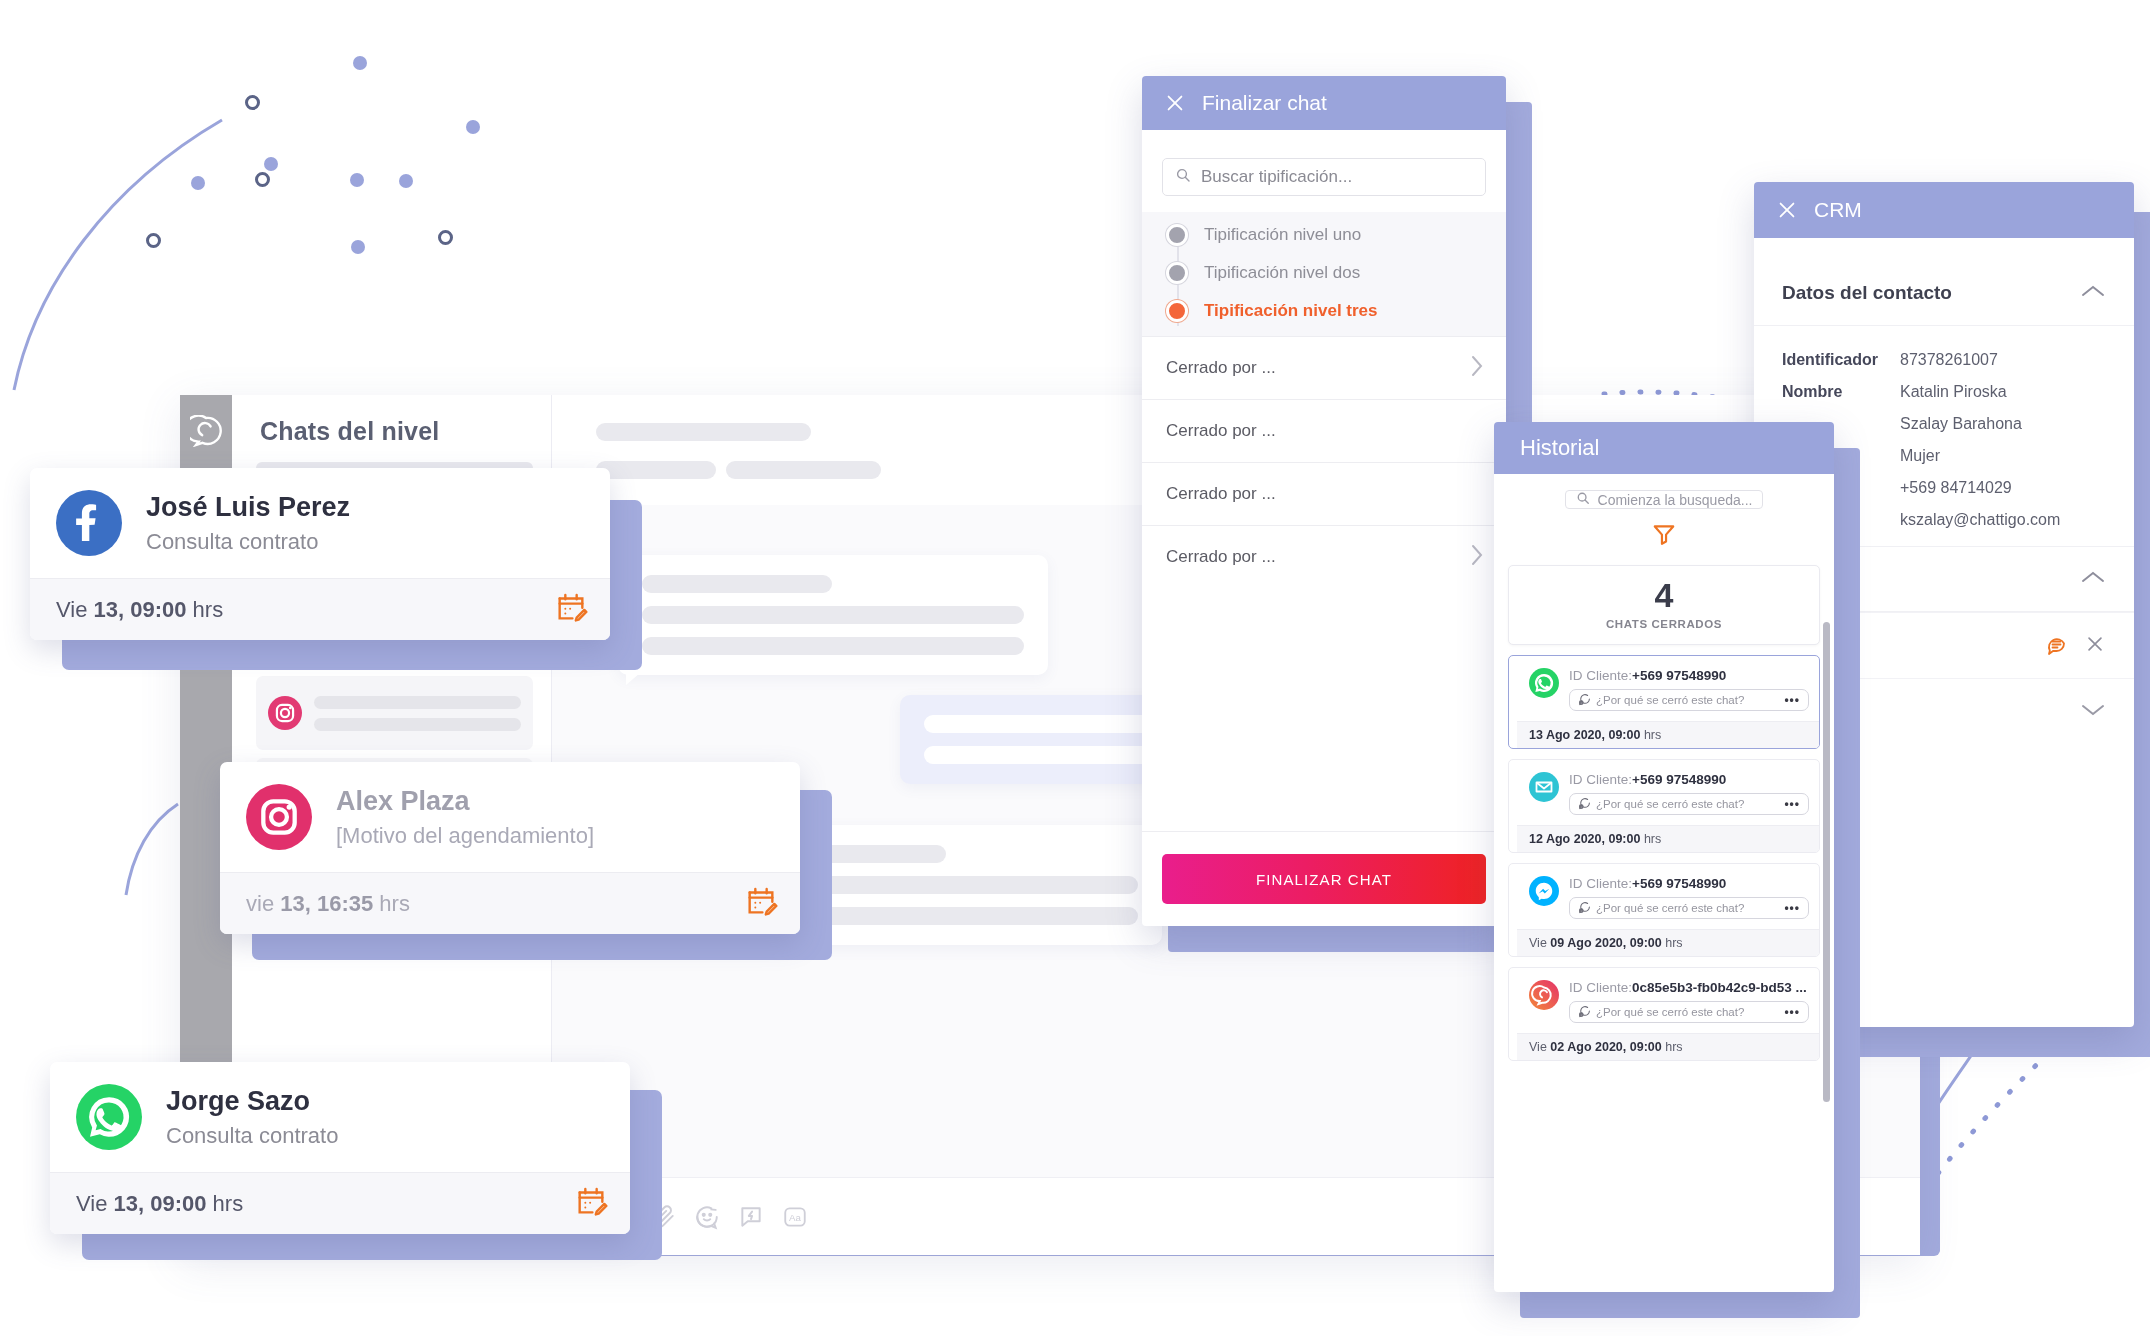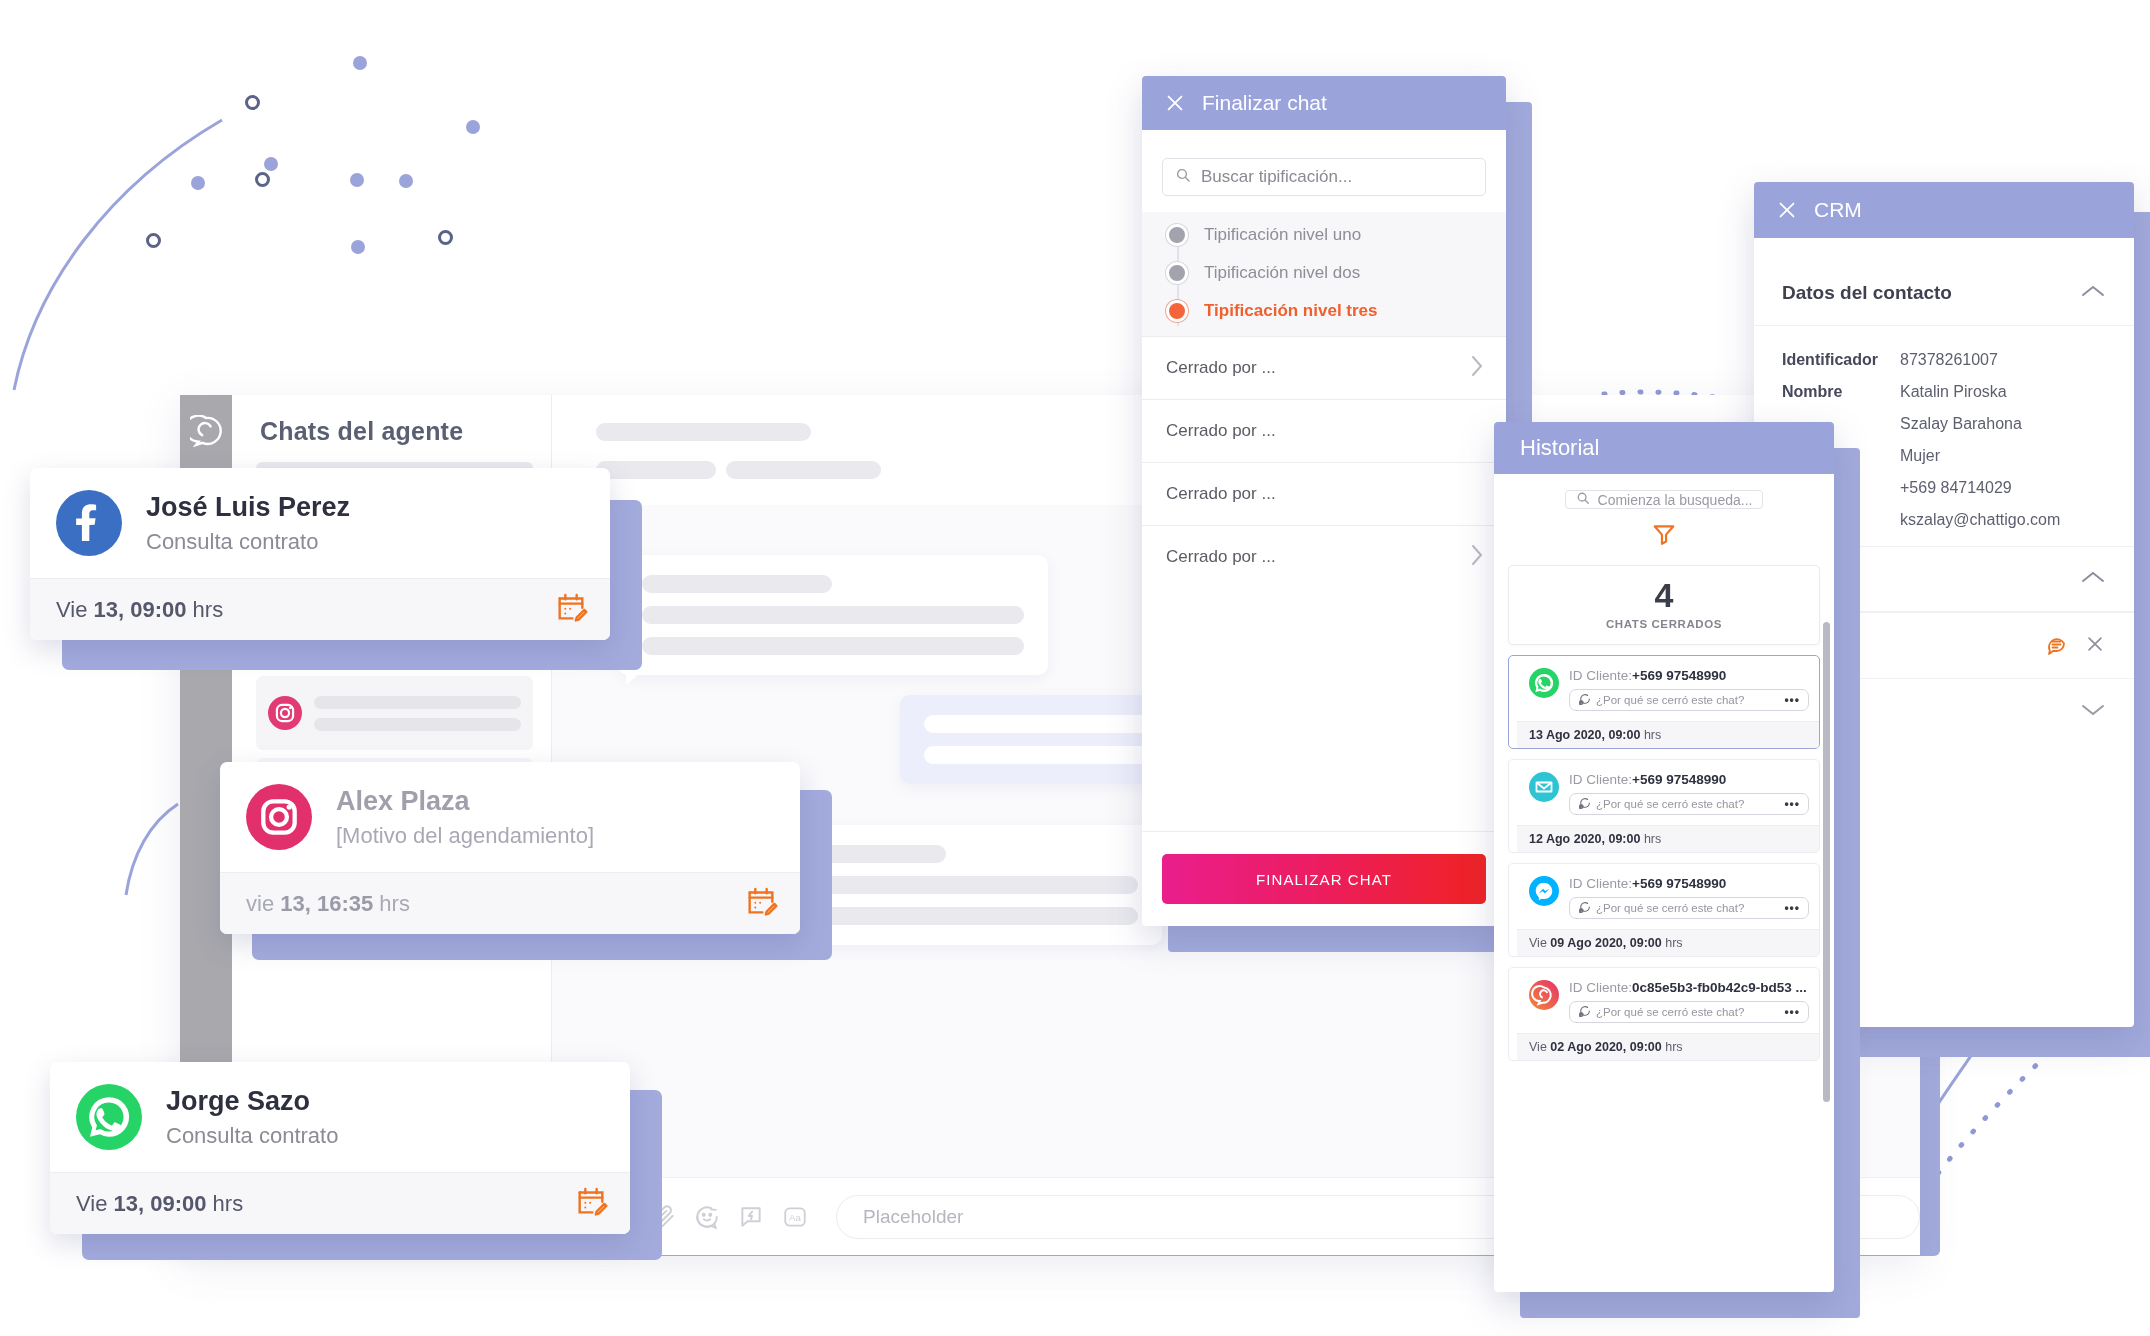--- a/index.html
+++ b/index.html
@@ -256,21 +256,21 @@
     <div class="app-rail">
       <span class="rail-logo">
         <svg width="32" height="32" viewBox="0 0 32 32">
           <path d="M16 3a13 13 0 1 0-7.4 23.6L6 30l6.5-2.2A13 13 0 1 0 16 3z" fill="none" stroke="#fff" stroke-width="2.4"></path>
           <path d="M20.6 11.4a6.4 6.4 0 1 0-8.4 8.8" fill="none" stroke="#fff" stroke-width="2.4" stroke-linecap="round"></path>
         </svg>
       </span>
     </div>
 
     <div class="app-list">
-      <div class="app-list-title">Chats del agente</div>
+      <div class="app-list-title">Chats del nivel</div>
       <div class="skel-search"></div>
       <div id="chat-rows">
           <div class="chat-row">
             <span class="ch-ic"><svg width="34" height="34" viewBox="0 0 40 40">
                 <circle cx="20" cy="20" r="20" fill="#25d366"></circle>
         <path d="M20 8a12 12 0 0 0-10.2 18.3L8.5 32l5.9-1.5A12 12 0 1 0 20 8zm0 3.2a8.8 8.8 0 1 1-4.6 16.3l-.5-.3-3 .8.8-2.9-.3-.5A8.8 8.8 0 0 1 20 11.2z" fill="#fff"></path>
         <path d="M16.3 15.4c-.3-.7-.6-.7-.9-.7h-.7c-.3 0-.7.1-1 .5-.4.4-1.3 1.3-1.3 3.1s1.3 3.6 1.5 3.9c.2.3 2.6 4.1 6.3 5.5 3.1 1.2 3.7 1 4.4.9.7-.1 2.2-.9 2.5-1.8.3-.9.3-1.6.2-1.8-.1-.2-.4-.3-.8-.5-.4-.2-2.2-1.1-2.6-1.2-.3-.1-.6-.2-.8.2-.2.4-.9 1.2-1.1 1.4-.2.2-.4.3-.8.1-.4-.2-1.6-.6-3-1.9-1.1-1-1.9-2.2-2.1-2.6-.2-.4 0-.6.2-.8l.6-.7c.2-.2.2-.4.3-.6.1-.2 0-.5 0-.7-.1-.2-.8-2-1.1-2.7z" fill="#fff"></path>
               </svg></span>
     <span class="ch-lines">
               <i></i>
@@ -377,23 +377,20 @@
             <path d="M4 4h16v12H9l-5 4z" stroke-linejoin="round"></path>
             <path d="M13 7l-3 4h3l-1 3" stroke-linecap="round" stroke-linejoin="round"></path>
           </svg>
         </span>
         <span class="foot-ic">
           <svg width="26" height="26" viewBox="0 0 24 24" fill="none" stroke="currentColor" stroke-width="1.7">
             <rect x="3" y="4" width="18" height="16" rx="4"></rect>
             <text x="12" y="16" font-size="9" fill="currentColor" stroke="none" text-anchor="middle" font-family="Liberation Sans, sans-serif">Aa</text>
           </svg>
         </span>
-        <div class="foot-input">
-          <span>Placeholder</span>
-        </div>
       </div>
     </div>
   </div>
 
   <div class="panel-shadow" id="finalizar-shadow"></div>
   <div class="panel" id="finalizar">
     <div class="panel-head">
       <span class="xicon">
         <svg width="22" height="22" viewBox="0 0 24 24" fill="none" stroke="#fff" stroke-width="2" stroke-linecap="round">
           <path d="M5 5l14 14M19 5L5 19"></path>

